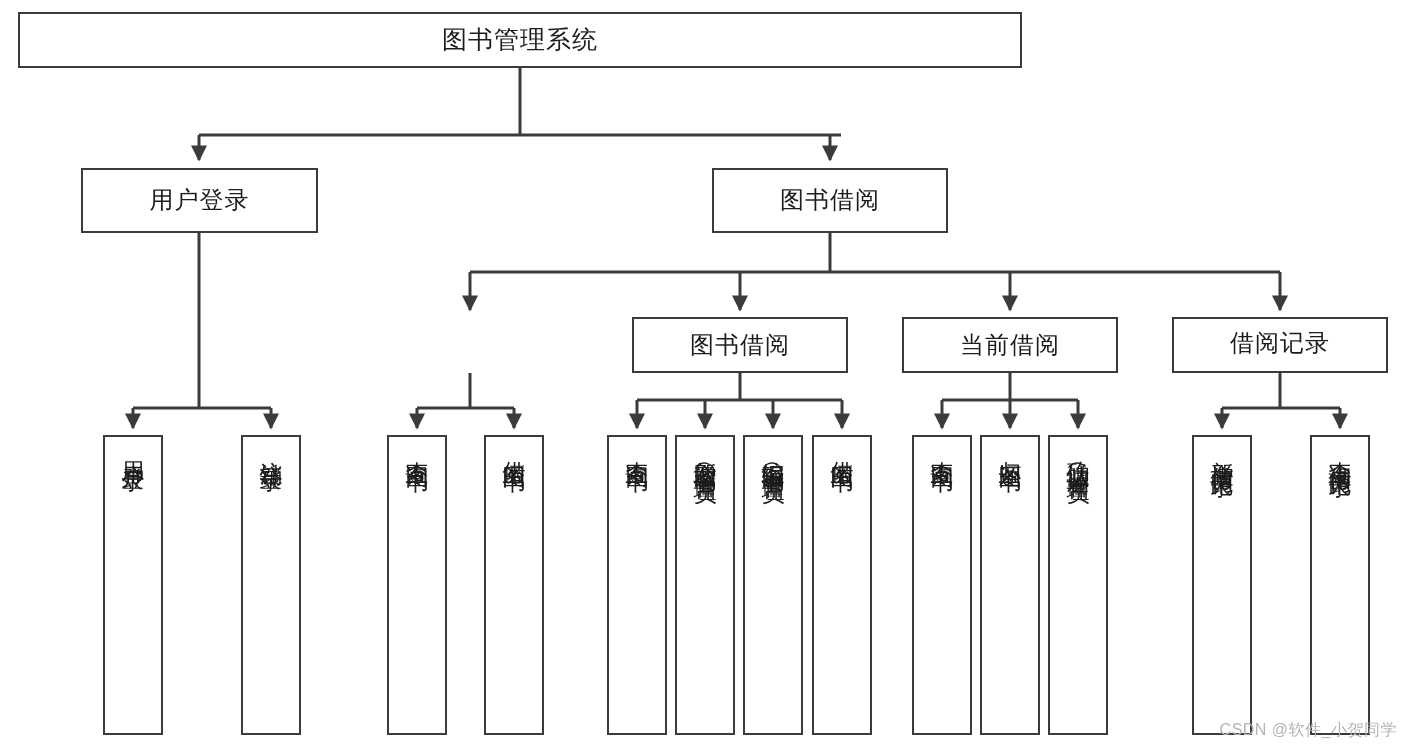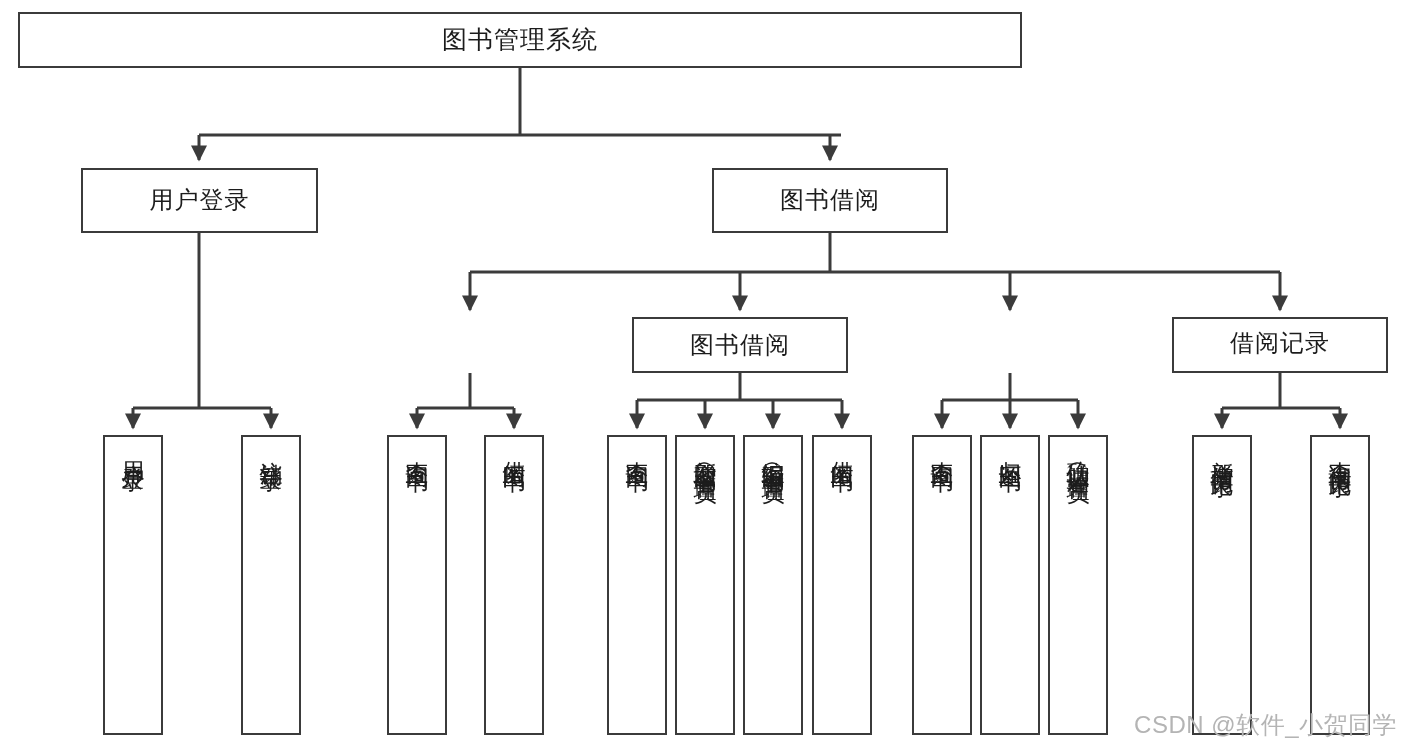--- a/index.html
+++ b/index.html
@@ -61,21 +61,21 @@
     text-orientation: upright;
     font-size: 23px;
     letter-spacing: 3px;
     line-height: 1;
     white-space: nowrap;
   }
   .watermark {
     position: absolute;
     right: 8px;
     bottom: 6px;
-    font-size: 24px;
+    font-size: 16px;
     color: #b4b4b4;
     letter-spacing: 0.5px;
     z-index: 5;
     white-space: nowrap;
   }
 </style>
 </head>
 <body>
 
 <div id="canvas">
@@ -140,20 +140,23 @@
 
   <div class="node h" style="left:712px; top:168px; width:236px; height:65px;">
     <span class="node-label">图书借阅</span>
   </div>
 
 
   <div class="node h" style="left:632px; top:317px; width:216px; height:56px;">
     <span class="node-label">图书借阅</span>
   </div>
 
+  <div class="node h" style="left:902px; top:317px; width:216px; height:56px;">
+    <span class="node-label">当前借阅</span>
+  </div>
 
   <div class="node h" style="left:1172px; top:317px; width:216px; height:56px;font-family:Liberation Mono, monospace;">
     <span class="node-label">借阅记录</span>
   </div>
 
   <div class="node v" style="left:103px; top:435px; width:60px; height:300px;">
     <span class="node-label">用户登录</span>
   </div>
   <div class="node v" style="left:241px; top:435px; width:60px; height:300px;">
     <span class="node-label">注销登录</span>

